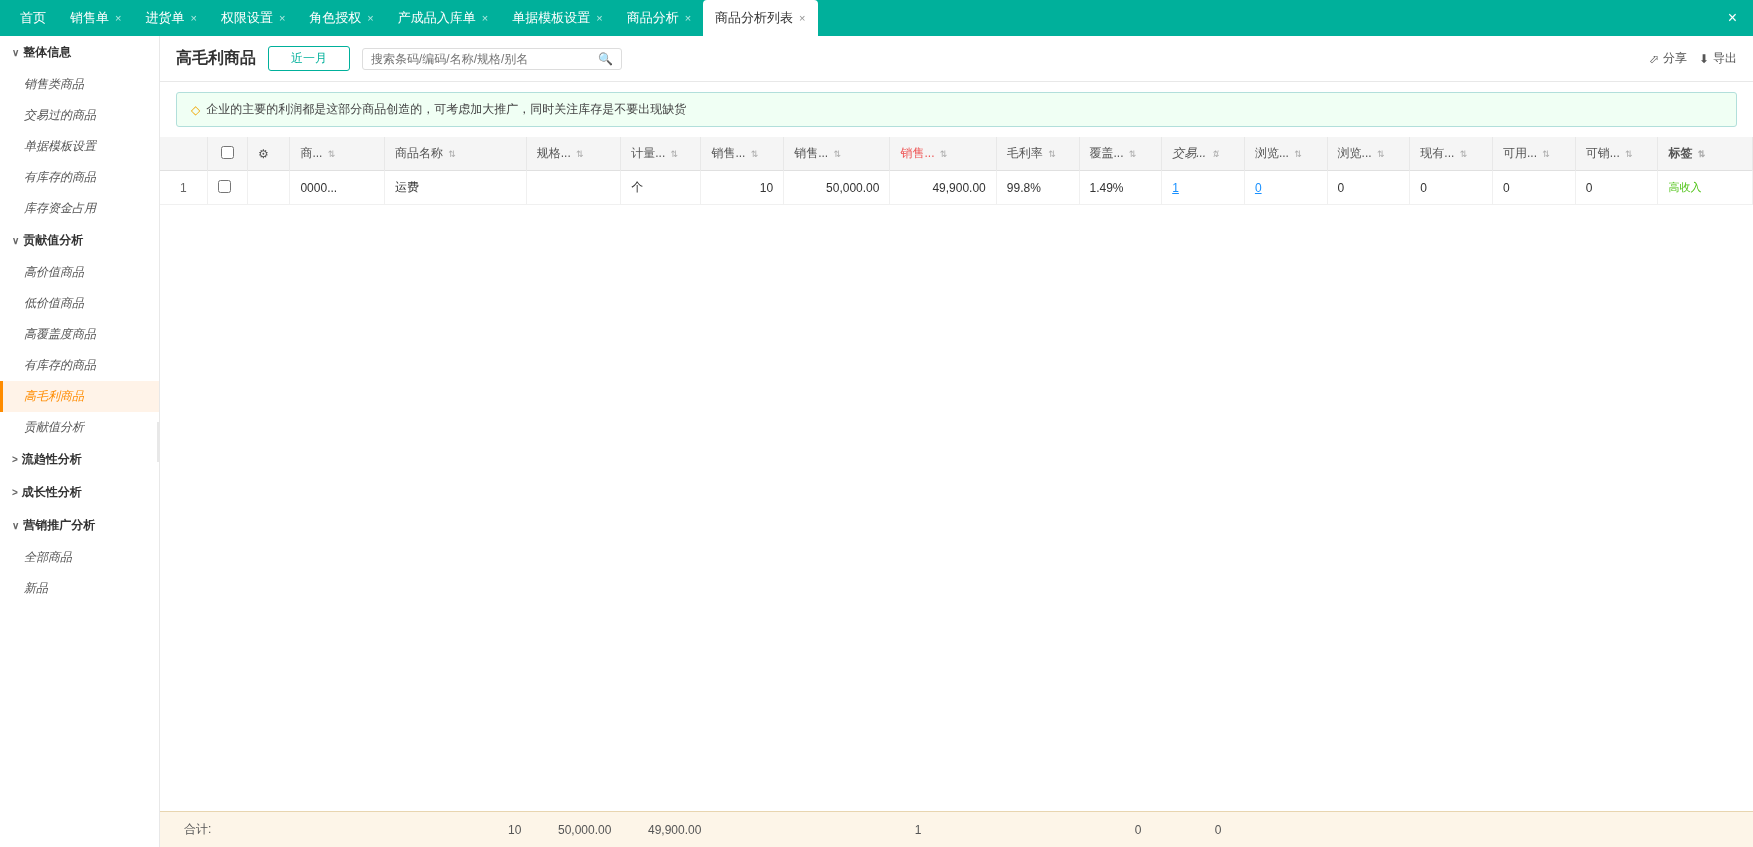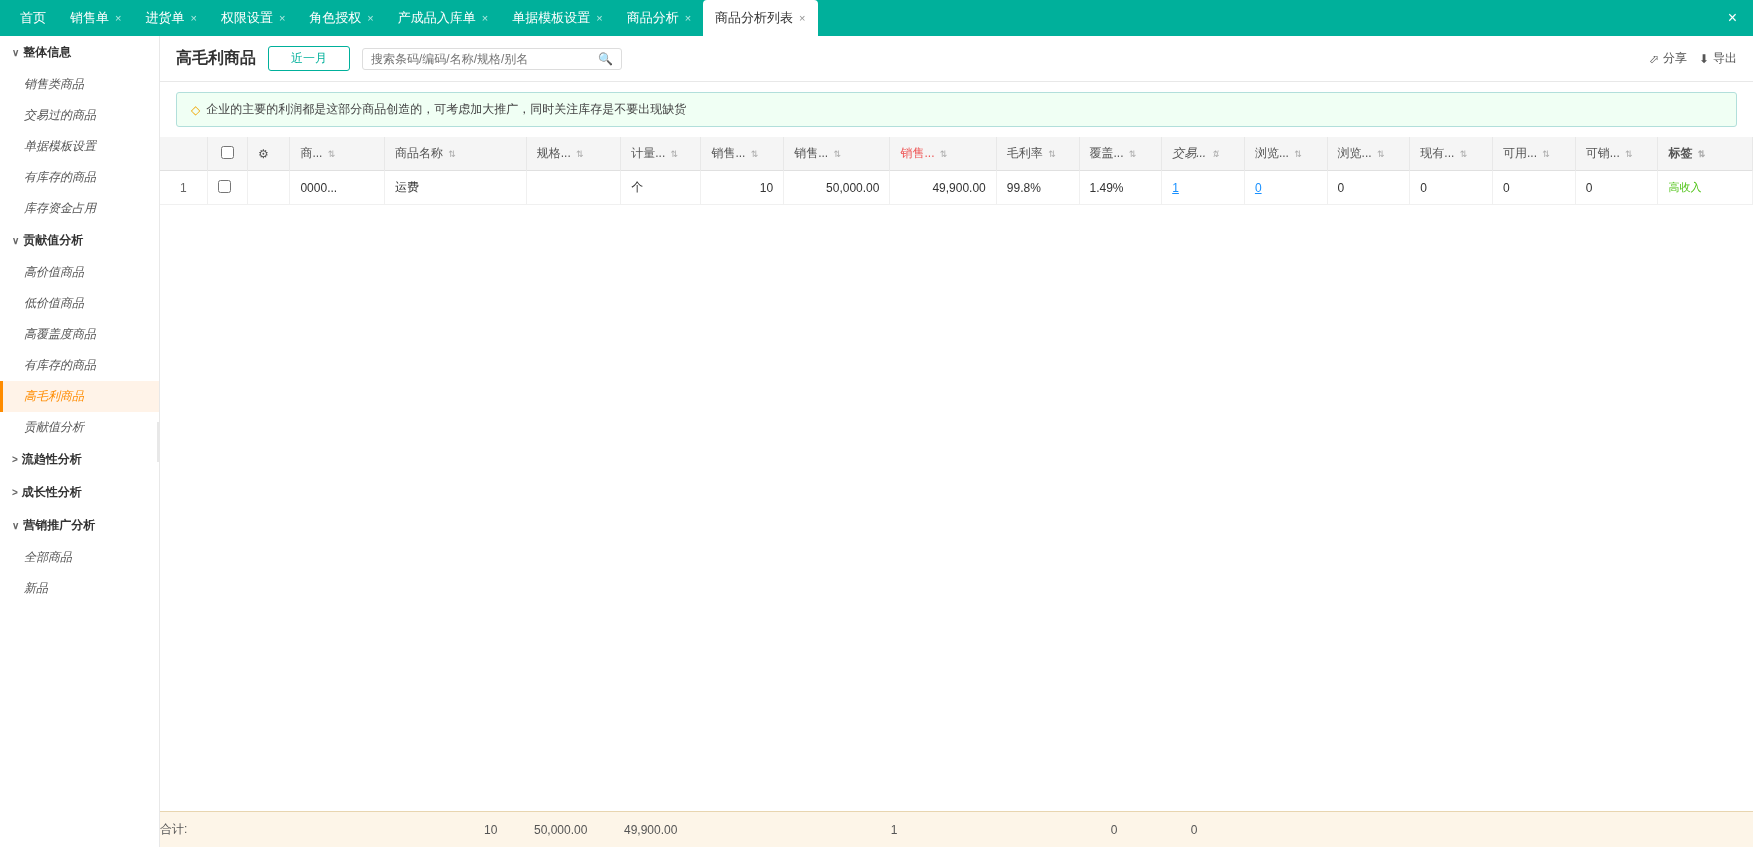--- a/index.html
+++ b/index.html
@@ -232,21 +232,21 @@
     .link-num { color: #1890ff; cursor: pointer; text-decoration: underline; }
 
     
     .table-footer {
       position: absolute;
       bottom: 0;
       left: 160px;
       right: 0;
       background: #fdf5e8;
       border-top: 1px solid #e8d5b0;
-      padding: 8px 0;
+      padding: 8px 24px;
       display: flex;
       align-items: center;
       font-size: 12px;
       color: #555;
       height: 36px;
     }
     .footer-label { margin-right: 20px; }
     .footer-values {
       display: flex;
       gap: 0;

